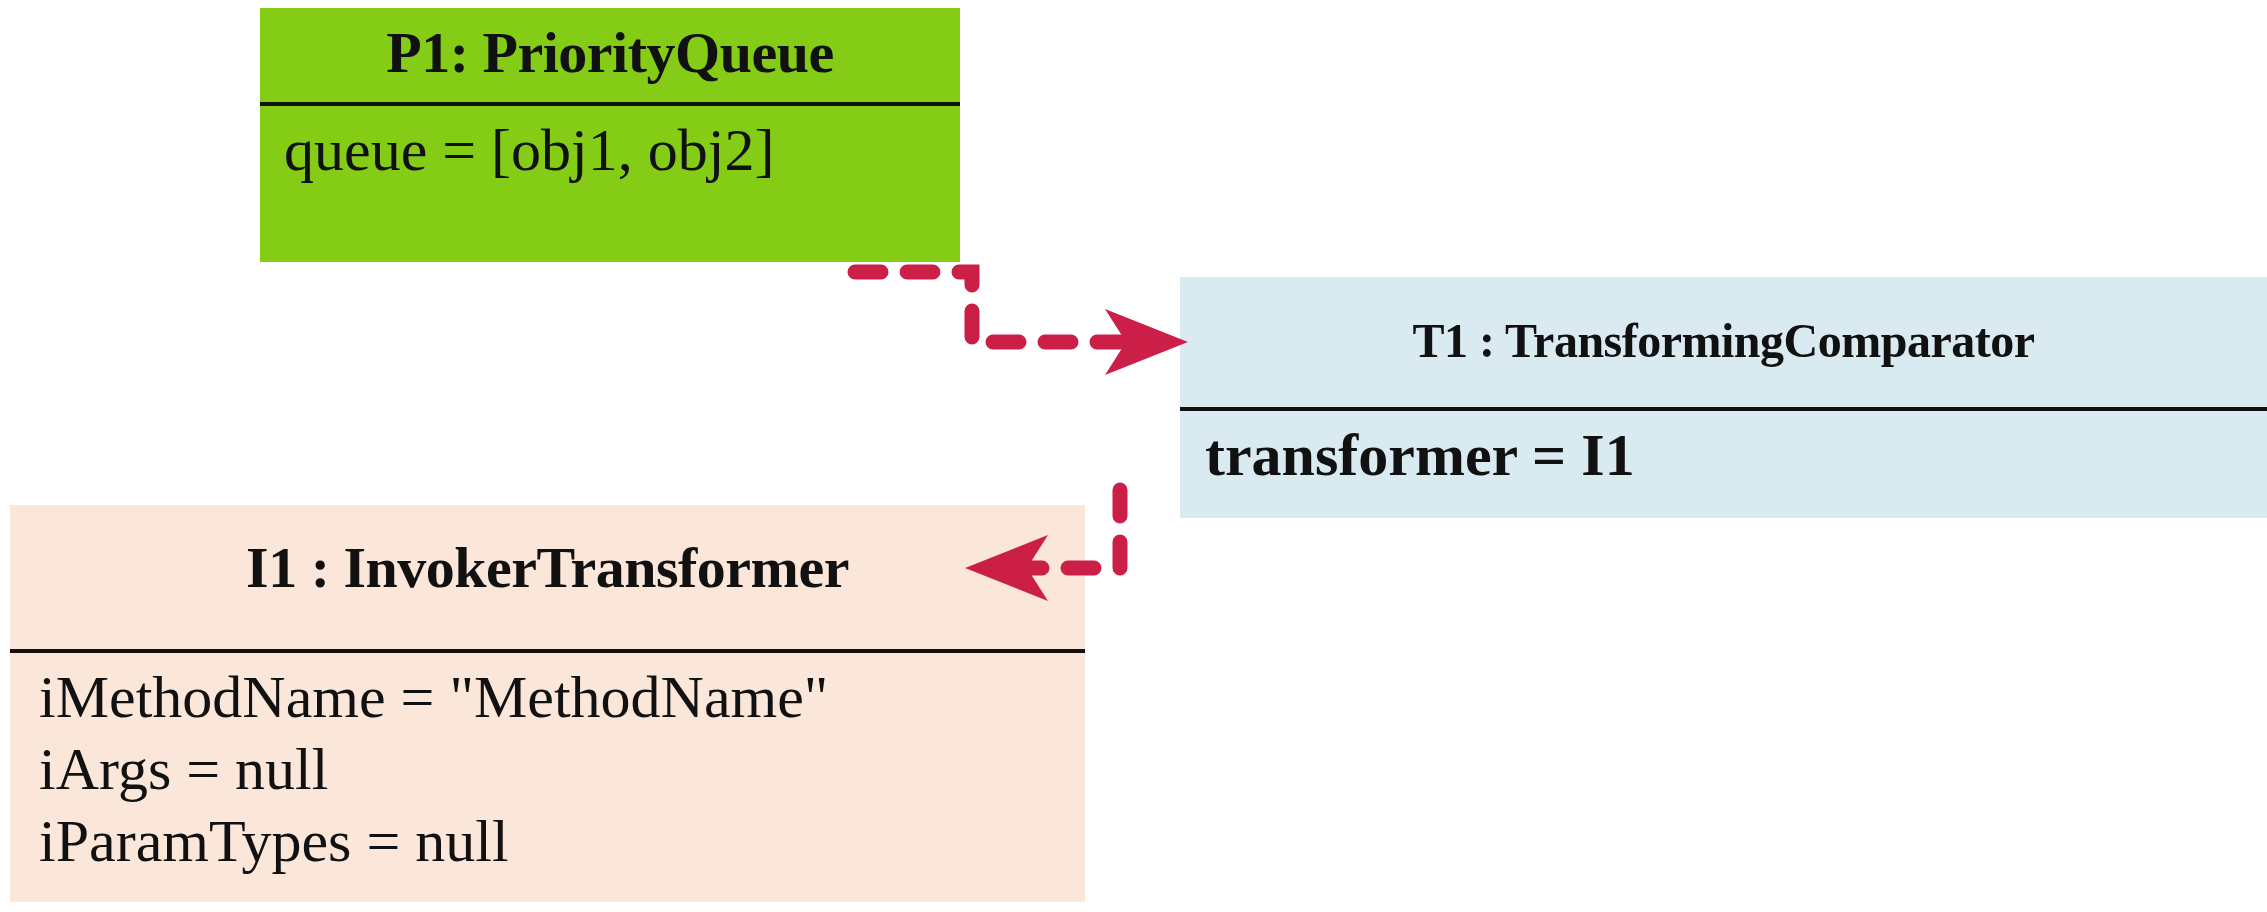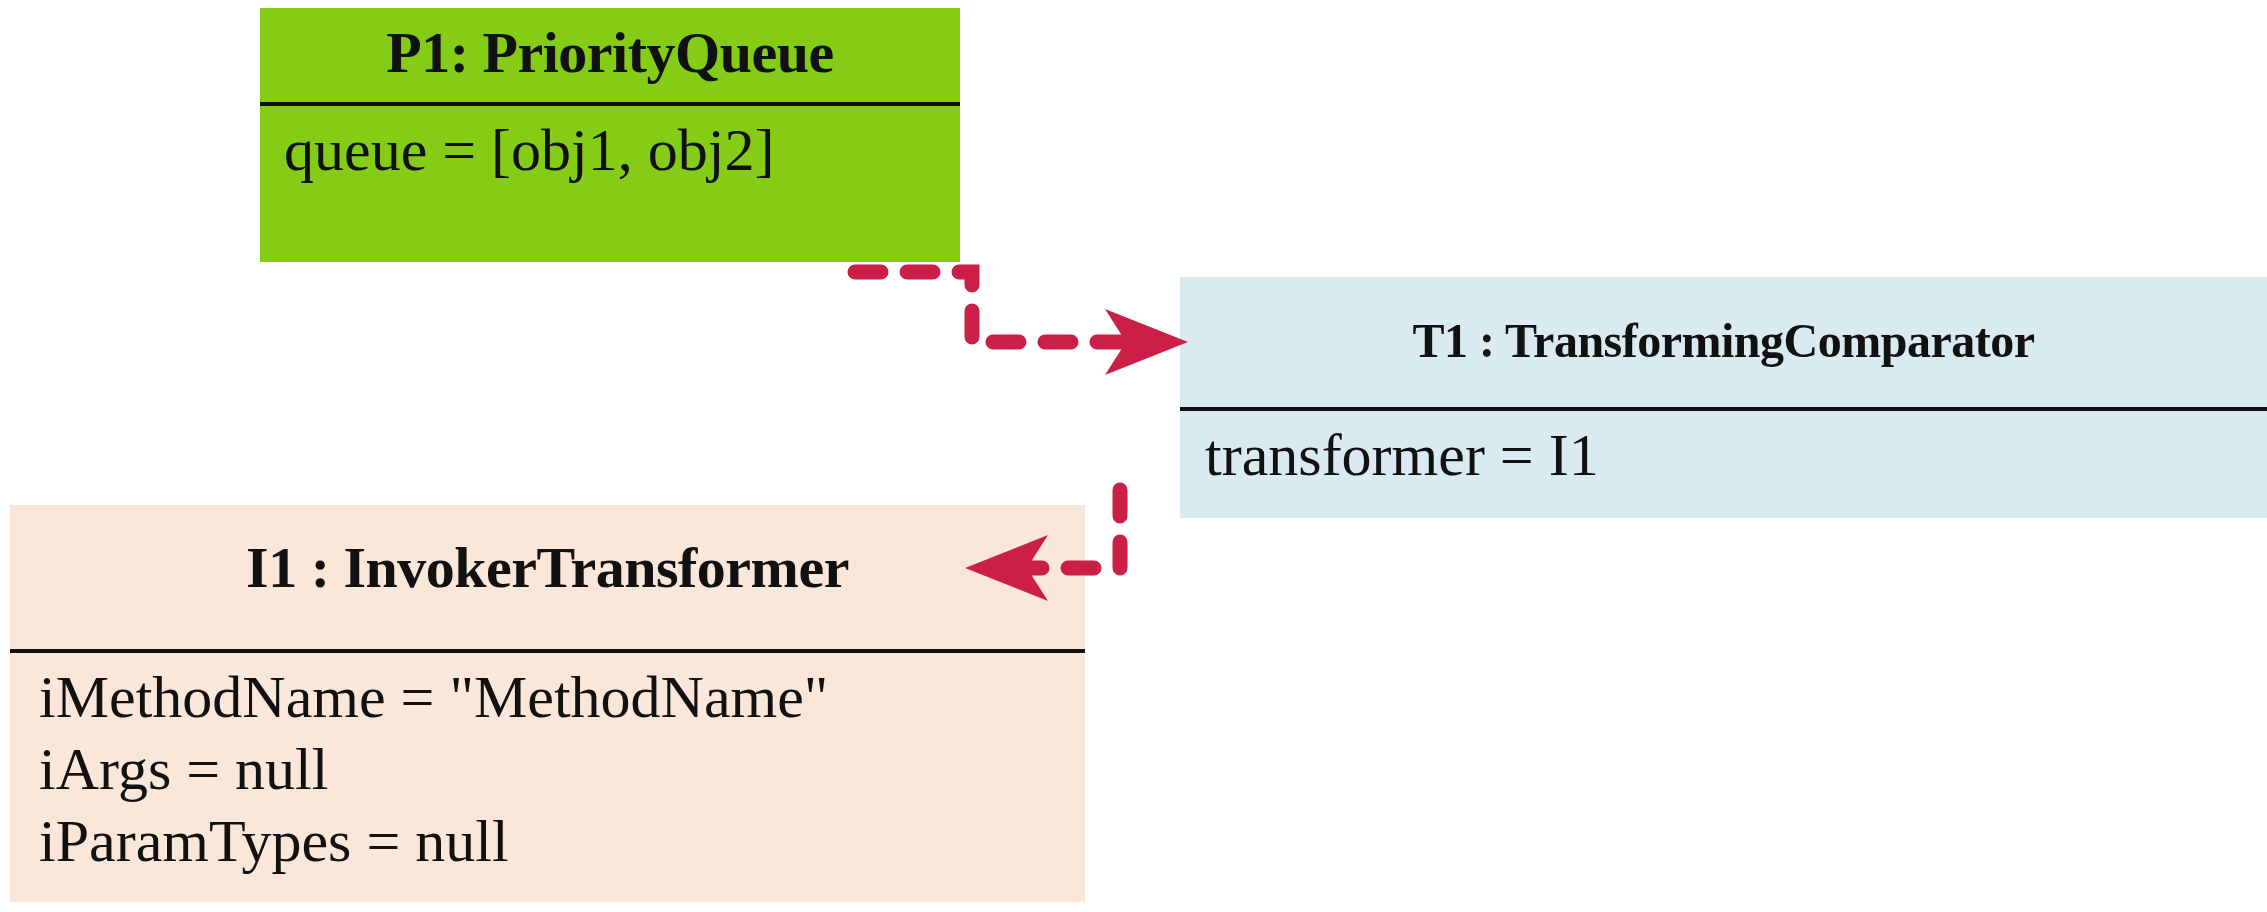--- a/index.html
+++ b/index.html
@@ -83,20 +83,21 @@
     background: #d9eaf1;
   }
   #box-t1 .uml-header {
     height: 126px;
     font-size: 48px;
     padding-bottom: 4px;
   }
   #box-t1 .uml-body {
     padding: 14px 8px 0 18px;
     font-size: 60px;
+    font-weight: bold;
   }
 
   
   #box-i1 {
     left: 10px;
     top: 505px;
     width: 1075px;
     height: 397px;
     background: #fbe7da;
   }

